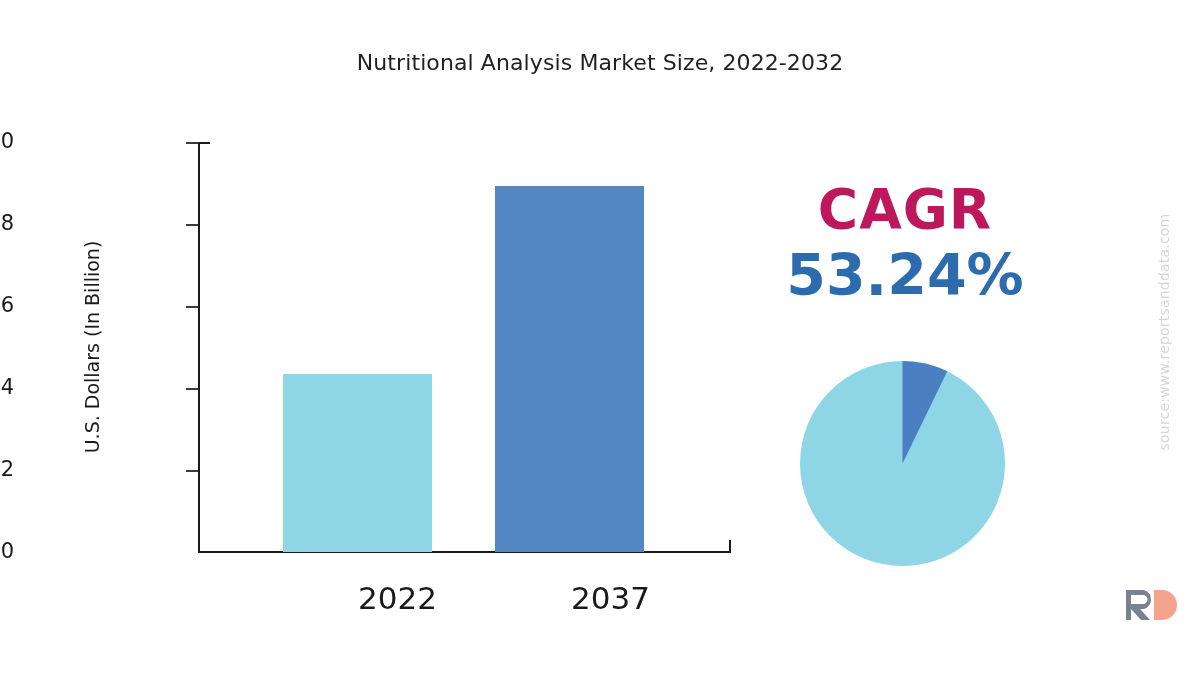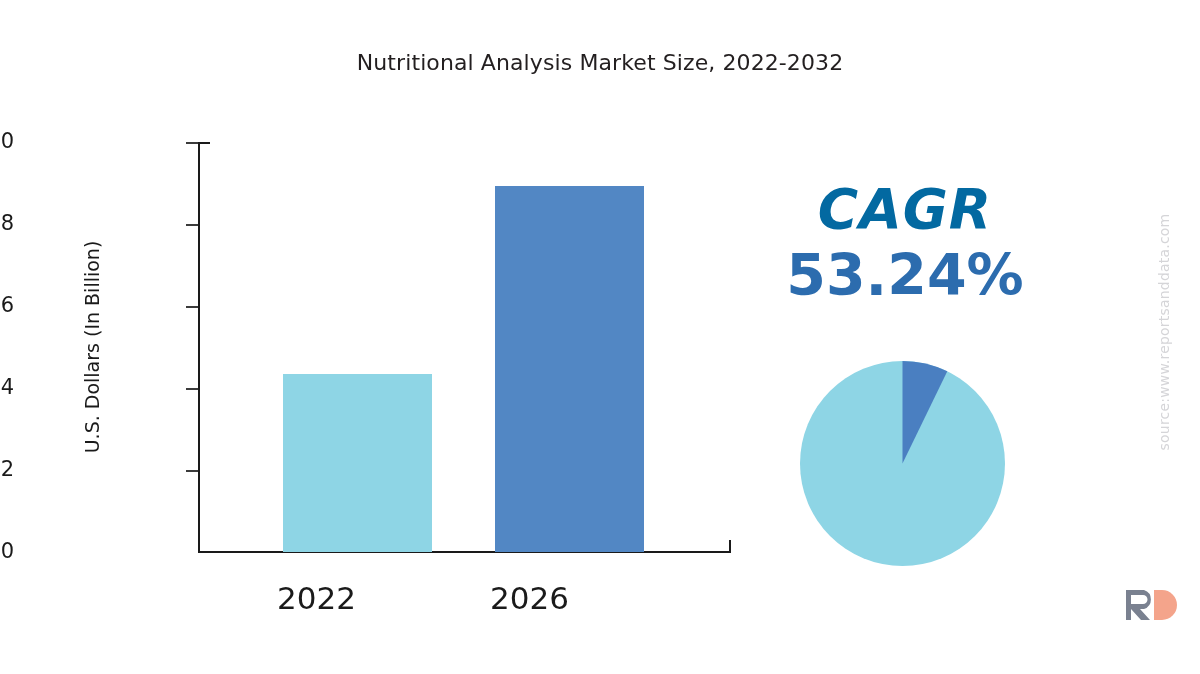--- a/index.html
+++ b/index.html
@@ -96,21 +96,21 @@
 
   .bar {
     position: absolute;
     bottom: 0;
   }
   .xtick-label {
     position: absolute;
     top: 580px;
     font-size: 31px;
     color: #1a1a1a;
-    text-align: left;
+    text-align: right;
     width: 160px;
   }
 
   
   .cagr-wrap {
     position: absolute;
     left: 760px;
     top: 182px;
     width: 290px;
     text-align: center;
@@ -199,24 +199,24 @@
 
   <div class="axis-line-x"></div>
   <div class="axis-cap" style="left:729px; top:540px;"></div>
 
   <div class="plot">
     <div class="bar" id="bar0" style="left: 85px; width: 149px; height: 177.94px; background: rgb(142, 213, 229);"></div>
     <div class="bar" id="bar1" style="left: 297px; width: 149px; height: 365.72px; background: rgb(82, 135, 196);"></div>
   </div>
 
   <div class="xtick-label" style="left:277px;">2022</div>
-  <div class="xtick-label" style="left:490px;">2026</div>
+  <div class="xtick-label" style="left:490px;">2037</div>
 
   <div class="cagr-wrap">
-    <div class="cagr-title" style="color: #0369a1; font-style: italic;">CAGR</div>
+    <div class="cagr-title" style="color: #be185d;">CAGR</div>
     <div class="cagr-value" style="color: rgb(44, 108, 174);">53.24%</div>
   </div>
 
   <div class="pie-wrap">
     <svg width="205" height="205" viewBox="0 0 205 205">
       <circle id="pie-rest" cx="102.5" cy="102.5" r="102.5" fill="#8ed5e5"></circle>
       <path id="pie-highlight" d="M 102.5 102.5 L 102.5 0 A 102.5 102.5 0 0 1 147.30436608172062 10.310961714446975 Z" fill="#4a7fc1"></path>
     </svg>
   </div>
 

